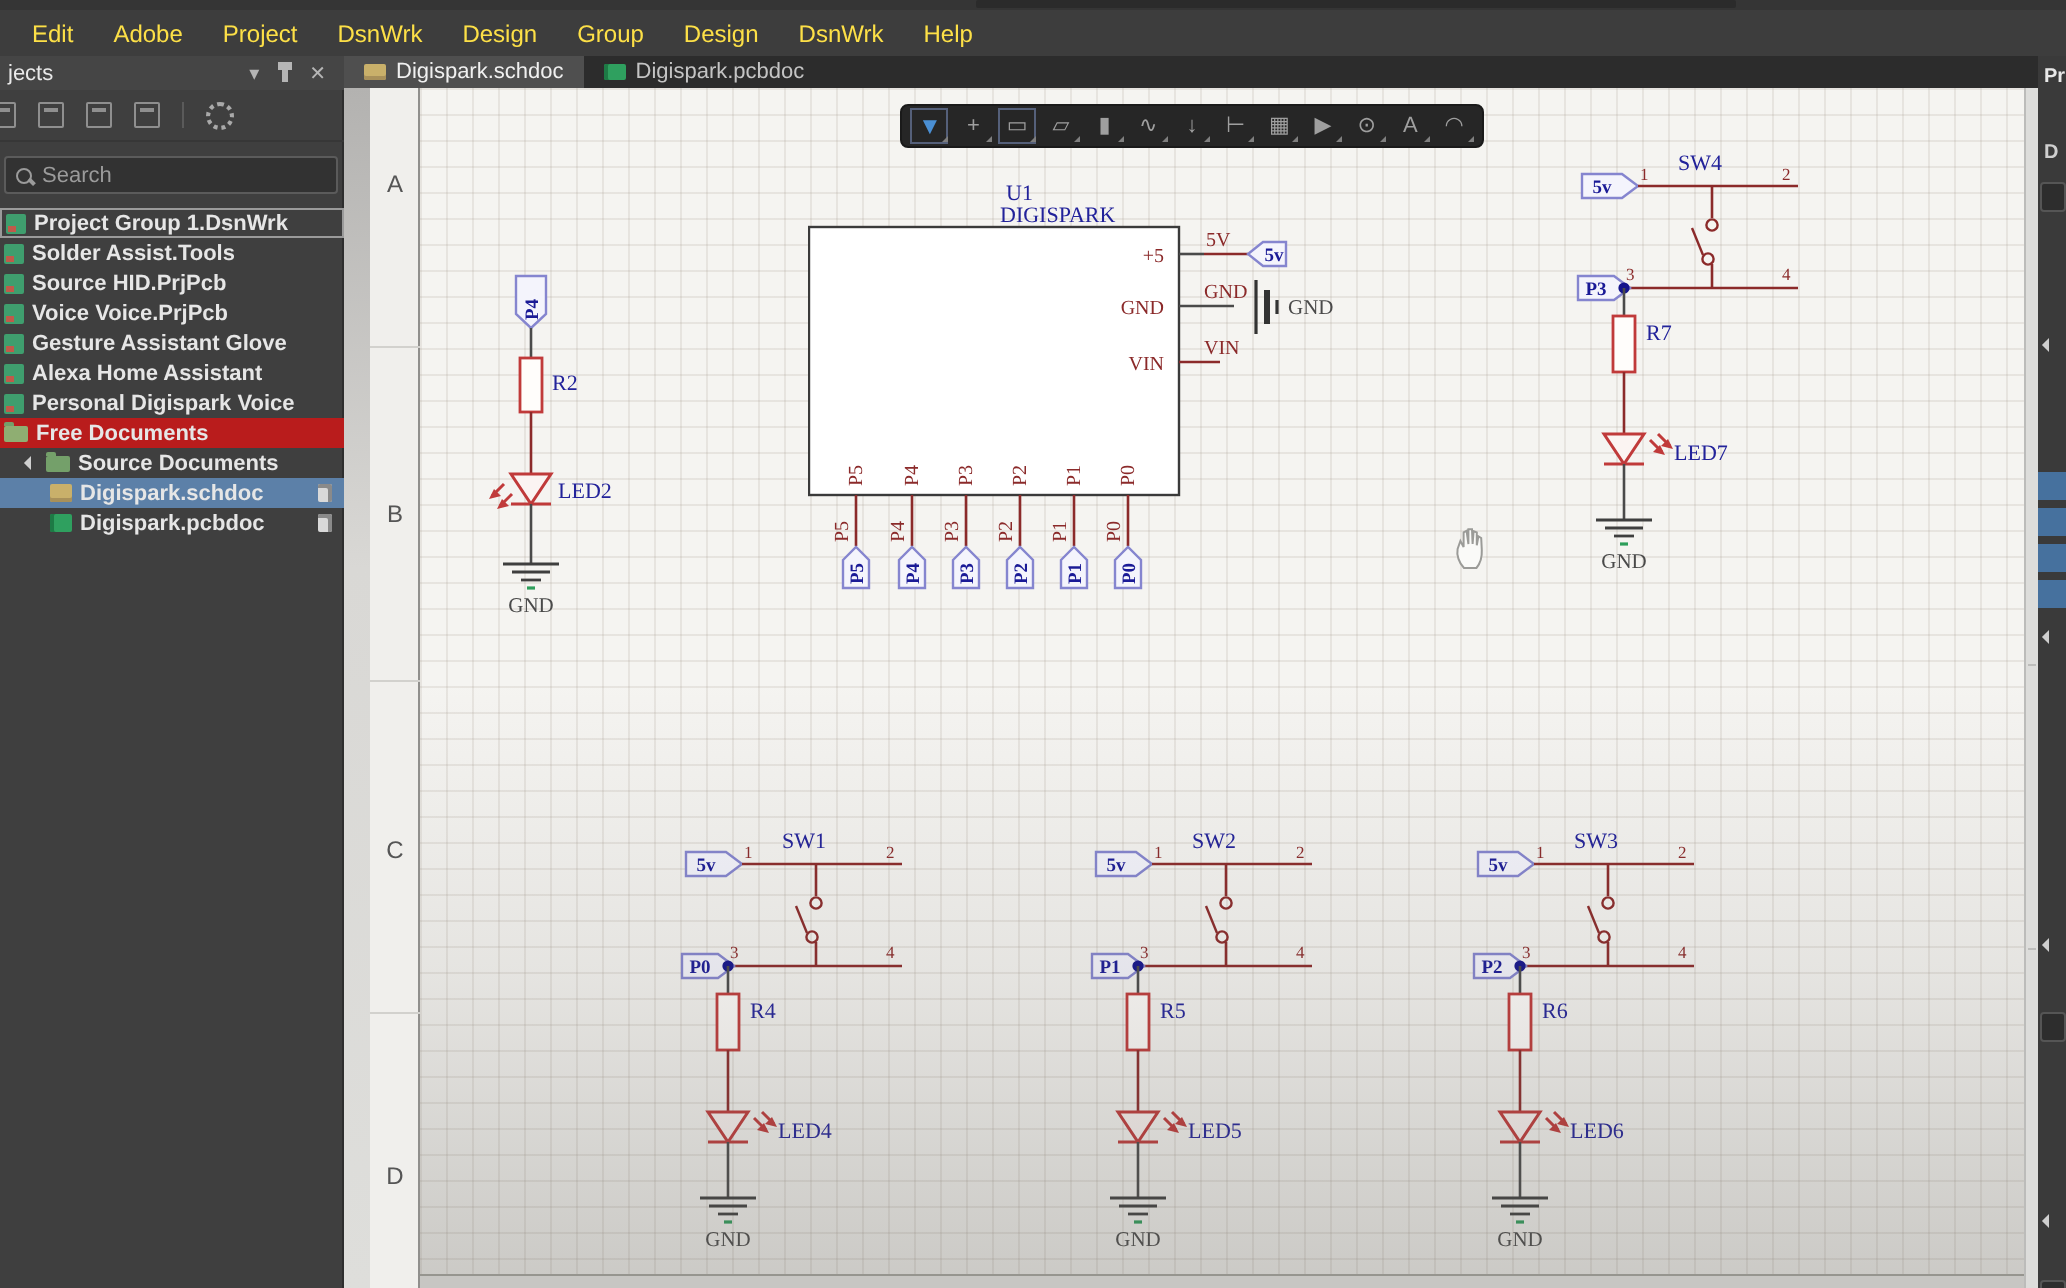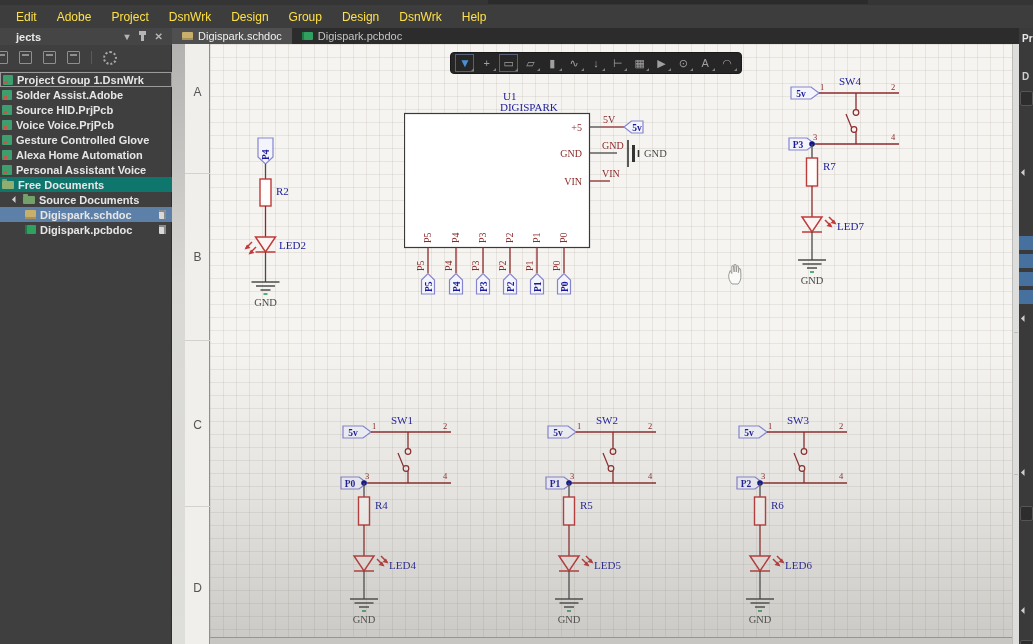--- a/index.html
+++ b/index.html
@@ -17,39 +17,39 @@
   .tabbar{left:172px;top:28px;width:847px;height:16px;background:#2c2c2c;display:flex;align-items:stretch;}
   .tab{display:flex;align-items:center;gap:5px;padding:0 10px;font-size:11px;white-space:nowrap;}
   .tab.active{background:#4f4f4f;color:#f0f0f0;}
   .tab.inactive{color:#c4c4c4;}
   .ticon{width:11px;height:8px;border-radius:1px;display:inline-block;}
   .ticon.sch{background:#c9b06a;box-shadow:inset 0 -2px 0 #a8905a;}
   .ticon.pcb{background:#2fa05f;box-shadow:inset 2px 0 0 #1d7a45;}
 
   
   .left-panel{left:0;top:28px;width:172px;height:616px;background:#3f3f3f;box-shadow:inset -1px 0 0 #2e2e2e;}
-  .panel-title{height:17px;background:#454545;display:flex;align-items:center;padding:0 4px 0 16px;font-size:11px;font-weight:bold;color:#e9e9e9;}
+  .panel-title{height:17px;background:#454545;display:flex;align-items:center;padding:0 4px 0 4px;font-size:11px;font-weight:normal;color:#e9e9e9;}
   .panel-title .spacer{flex:1;}
   .pt-ctl{color:#b5b5b5;font-size:10px;padding:0 5px;cursor:default;}
   .pin-icon{width:3px;height:8px;background:#b5b5b5;display:inline-block;margin:0 6px;position:relative;}
   .pin-icon::before{content:"";position:absolute;top:-2px;left:-2px;width:7px;height:4px;background:#b5b5b5;}
   .panel-tools{height:25px;display:flex;align-items:center;gap:11px;padding-left:2px;border-bottom:1px solid #373737;}
   .pt-ico{width:11px;height:11px;border:1px solid #9d9d9d;border-radius:1px;position:relative;opacity:.85;}
   .pt-ico.half{margin-left:-7px;}
   .pt-ico::after{content:"";position:absolute;left:2px;top:2px;right:2px;height:2px;background:#9d9d9d;}
   .pt-sep{width:1px;height:13px;background:#5a5a5a;}
   .pt-gear{width:10px;height:10px;border:2px dotted #a9a9a9;border-radius:50%;}
   .search-row{padding:7px 3px 6px 2px;}
   .search-box{height:17px;background:#323232;border:1px solid #5b5b5b;border-radius:2px;display:flex;align-items:center;gap:5px;padding:0 5px;color:#9b9b9b;font-size:11px;}
   .mag{width:6px;height:6px;border:1.5px solid #9b9b9b;border-radius:50%;position:relative;flex:0 0 auto;}
   .mag::after{content:"";position:absolute;left:5px;top:5px;width:4px;height:1.5px;background:#9b9b9b;transform:rotate(45deg);}
   .tree{margin-top:1px;}
   .trow{height:15px;display:flex;align-items:center;gap:4px;font-size:11px;font-weight:bold;color:#e6e6e6;padding-left:2px;white-space:nowrap;overflow:hidden;text-align:center;}
   .trow.boxed{border:1px solid #9a9a9a;box-sizing:border-box;}
-  .trow.hl{background:#0f766e;}
+  .trow.hl{background:#b91c1c;}
   .trow.sel{background:#5c80a8;}
   .trow .lbl{overflow:hidden;text-overflow:clip;}
   .ind1{padding-left:13px;}
   .ind2{padding-left:25px;}
   .exp{width:0;height:0;border-left:5px solid #cfcfcf;border-top:5px solid transparent;transform:rotate(45deg);margin-right:1px;flex:0 0 auto;}
   .ic-proj{width:10px;height:10px;background:#3f9e6e;border-radius:1px;position:relative;flex:0 0 auto;}
   .ic-proj::after{content:"";position:absolute;left:1px;bottom:1px;width:4px;height:3px;background:#c05a4a;}
   .ic-folder{width:12px;height:8px;background:#74a06a;border-radius:1px;position:relative;flex:0 0 auto;}
   .ic-folder::before{content:"";position:absolute;top:-2px;left:0;width:5px;height:2px;background:#74a06a;border-radius:1px 1px 0 0;}
   .ic-folder.lit{background:#8fae72;}
@@ -147,48 +147,54 @@
     <span class="pt-ctl">✕</span>
   </div>
   <div class="panel-tools">
     <span class="pt-ico half"></span>
     <span class="pt-ico"></span>
     <span class="pt-ico"></span>
     <span class="pt-ico"></span>
     <span class="pt-sep"></span>
     <span class="pt-gear"></span>
   </div>
+  <div class="search-row">
+    <div class="search-box">
+      <span class="mag"></span>
+      <span>Search</span>
+    </div>
+  </div>
   <div class="tree">
     <div class="trow boxed">
       <span class="ic-proj"></span>
       <span class="lbl">Project Group 1.DsnWrk</span>
     </div>
     <div class="trow">
       <span class="ic-proj"></span>
-      <span class="lbl">Solder Assist.Adobe</span>
+      <span class="lbl">Solder Assist.Tools</span>
     </div>
     <div class="trow">
       <span class="ic-proj"></span>
       <span class="lbl">Source HID.PrjPcb</span>
     </div>
     <div class="trow">
       <span class="ic-proj"></span>
       <span class="lbl">Voice Voice.PrjPcb</span>
     </div>
     <div class="trow">
       <span class="ic-proj"></span>
-      <span class="lbl">Gesture Controlled Glove</span>
+      <span class="lbl">Gesture Assistant Glove</span>
     </div>
     <div class="trow">
       <span class="ic-proj"></span>
-      <span class="lbl">Alexa Home Automation</span>
+      <span class="lbl">Alexa Home Assistant</span>
     </div>
     <div class="trow">
       <span class="ic-proj"></span>
-      <span class="lbl">Personal Assistant Voice</span>
+      <span class="lbl">Personal Digispark Voice</span>
     </div>
     <div class="trow hl">
       <span class="ic-folder lit"></span>
       <span class="lbl">Free Documents</span>
     </div>
     <div class="trow ind1">
       <span class="exp"></span>
       <span class="ic-folder"></span>
       <span class="lbl">Source Documents</span>
     </div>

